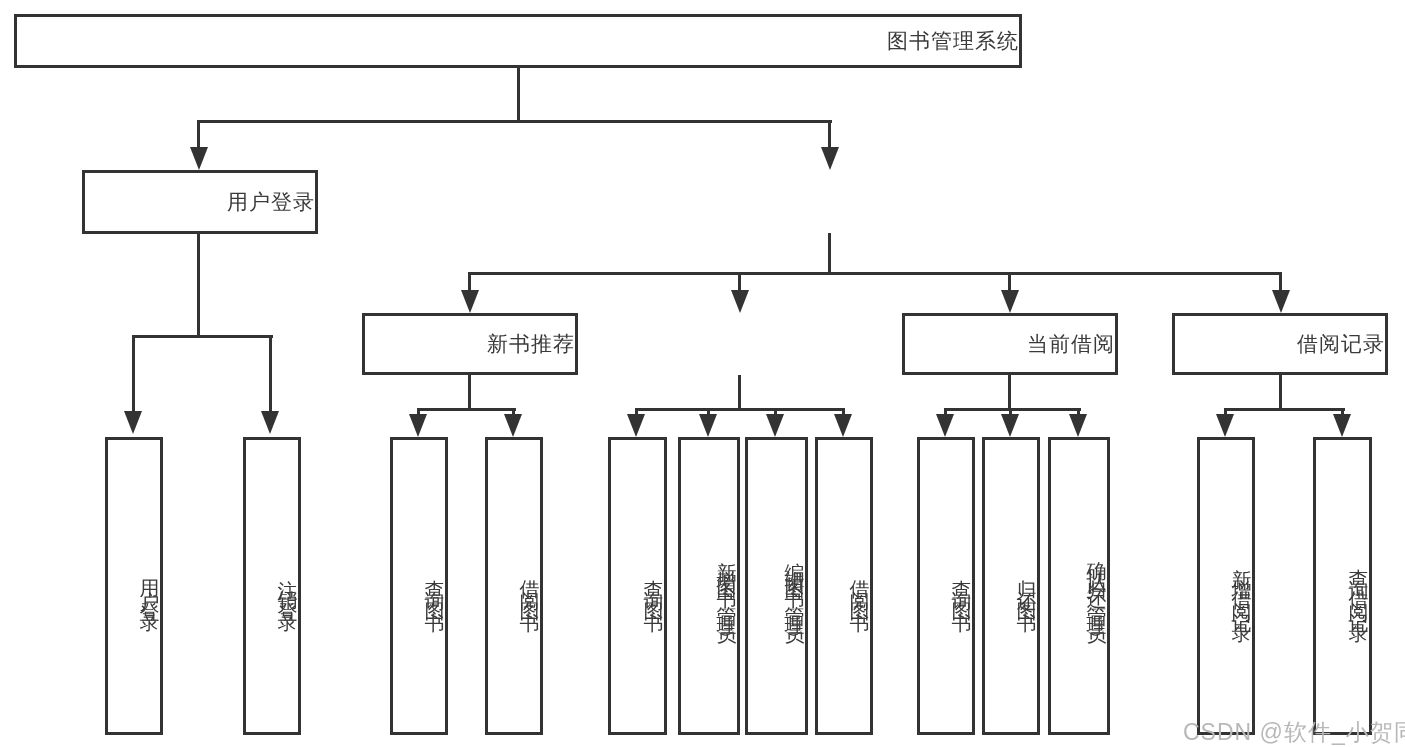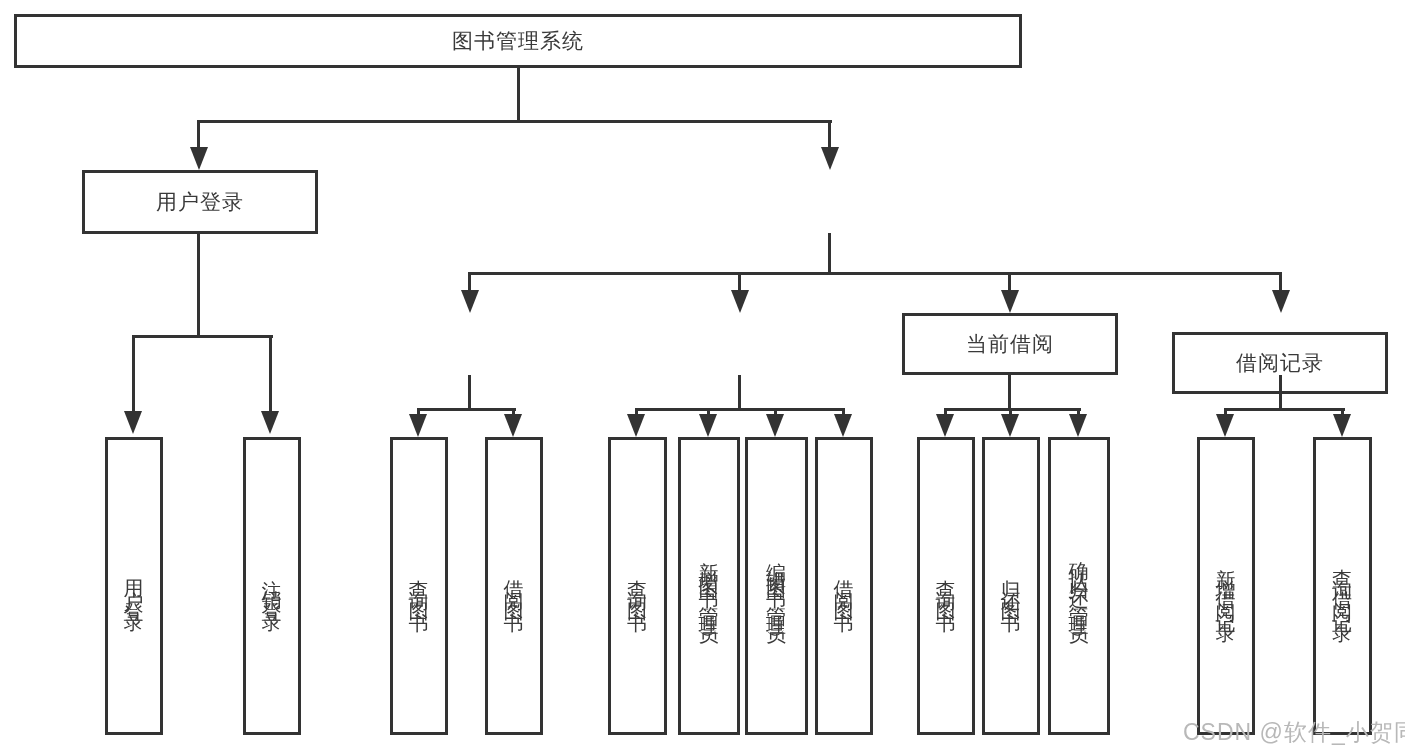--- a/index.html
+++ b/index.html
@@ -11,21 +11,21 @@
     font-family:"Liberation Sans","DejaVu Sans",sans-serif;
     color:#333333;
   }
   .box{
     position:absolute;
     box-sizing:border-box;
     border:3px solid #333333;
     background:#ffffff;
     display:flex;
     align-items:center;
-    justify-content:center;
+    justify-content:flex-end;
   }
   .hlabel{
     font-size:21px;
     letter-spacing:1px;
     color:#3a3a3a;
     white-space:nowrap;
   }
   .vtext{
     writing-mode:vertical-rl;
     font-size:20px;
@@ -83,24 +83,27 @@
   <div class="line-h" style="left:468px;top:272px;width:814px;"></div>
   <div class="line-v" style="left:468px;top:272px;height:22px;"></div>
   <div class="arrow" style="left:461px;top:290px;"></div>
   <div class="line-v" style="left:738px;top:272px;height:22px;"></div>
   <div class="arrow" style="left:731px;top:290px;"></div>
   <div class="line-v" style="left:1008px;top:272px;height:22px;"></div>
   <div class="arrow" style="left:1001px;top:290px;"></div>
   <div class="line-v" style="left:1279px;top:272px;height:22px;"></div>
   <div class="arrow" style="left:1272px;top:290px;"></div>
 
+  <div class="box" style="left:362px;top:313px;width:216px;height:62px;">
+    <span class="hlabel">新书推荐</span>
+  </div>
   <div class="box" style="left:902px;top:313px;width:216px;height:62px;">
     <span class="hlabel">当前借阅</span>
   </div>
-  <div class="box" style="left:1172px;top:313px;width:216px;height:62px;margin-top:19px;">
+  <div class="box" style="left:1172px;top:313px;width:216px;height:62px;">
     <span class="hlabel">借阅记录</span>
   </div>
 
   <div class="line-v" style="left:468px;top:375px;height:36px;"></div>
   <div class="line-h" style="left:417px;top:408px;width:99px;"></div>
   <div class="line-v" style="left:417px;top:408px;height:8px;"></div>
   <div class="arrow" style="left:409px;top:414px;"></div>
   <div class="line-v" style="left:512px;top:408px;height:8px;"></div>
   <div class="arrow" style="left:504px;top:414px;"></div>
 

